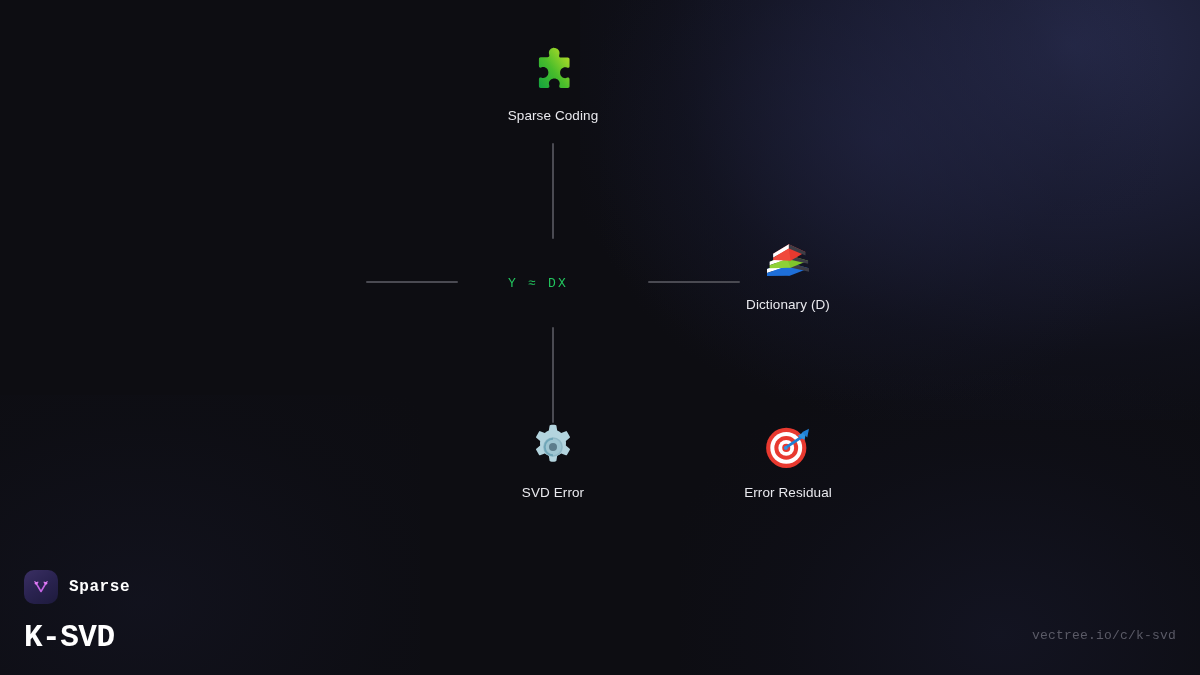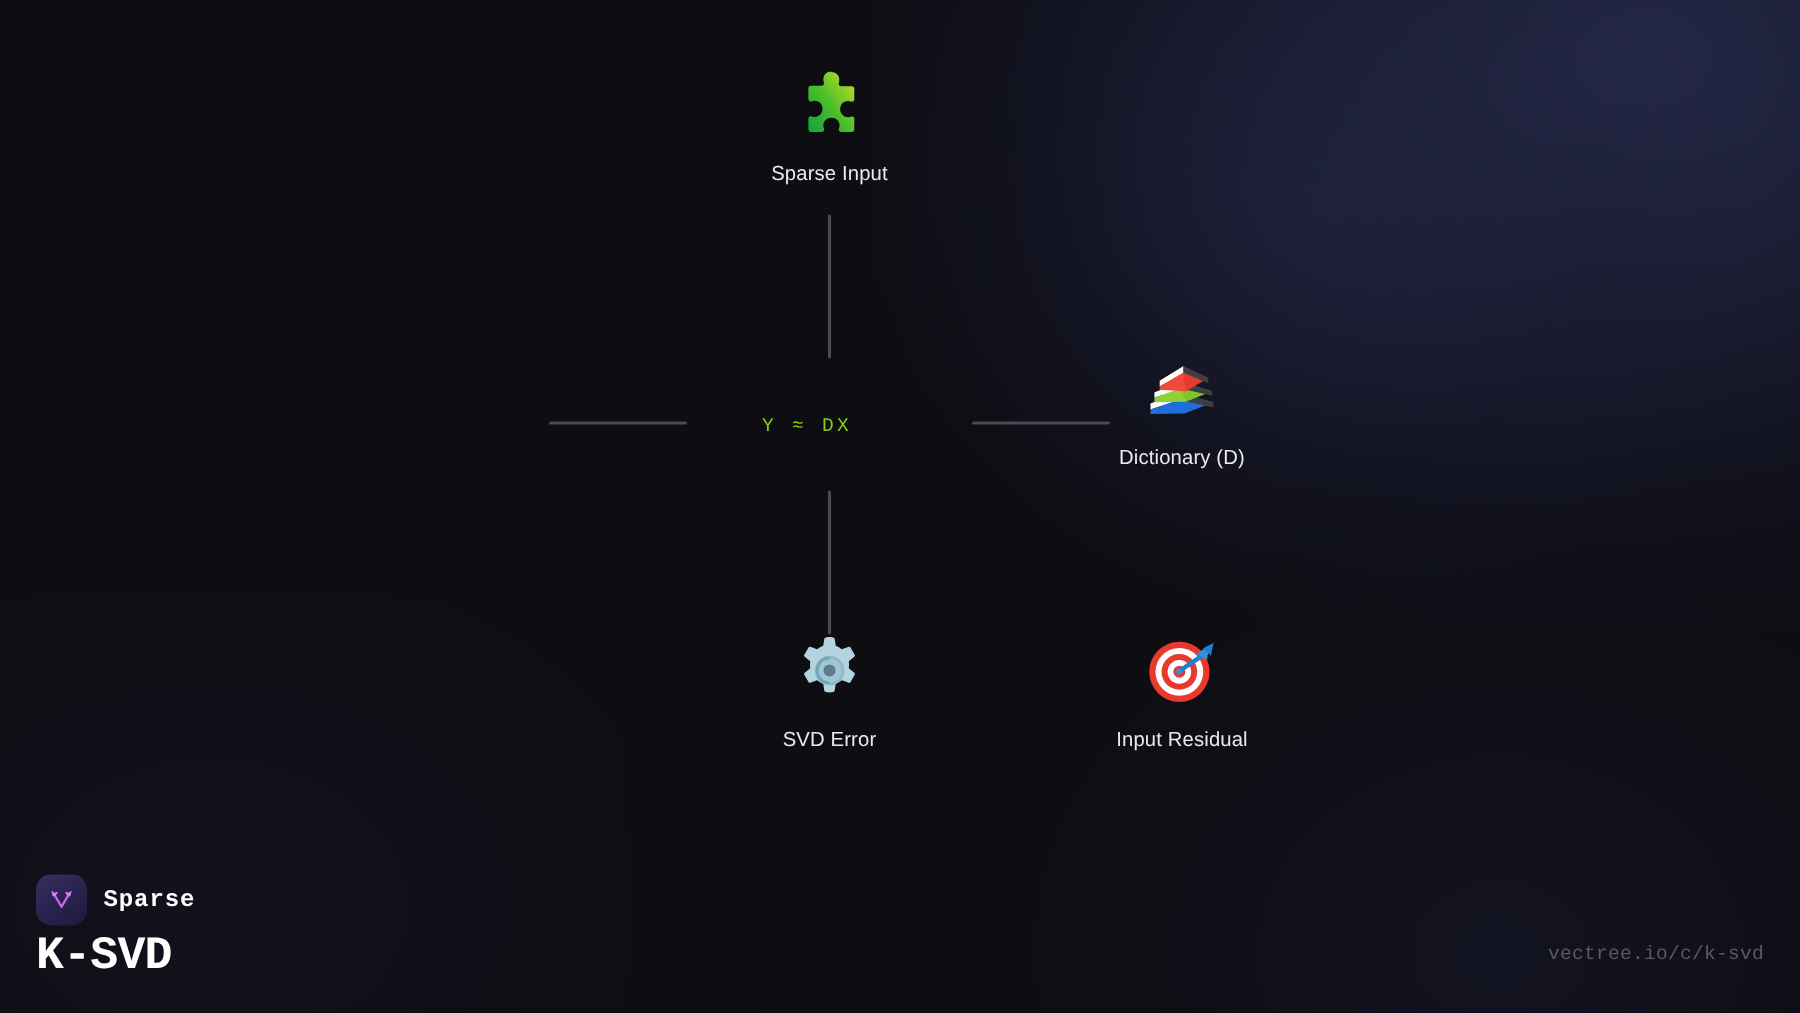--- a/index.html
+++ b/index.html
@@ -113,21 +113,21 @@
     line-height: 1;
     white-space: nowrap;
     letter-spacing: 0.1px;
   }
 
   .center-eq {
     position: absolute;
     font-family: "Liberation Mono", monospace;
     font-size: 13px;
     letter-spacing: 2.2px;
-    color: #84cc16;
+    color: #22c55e;
     white-space: nowrap;
   }
 
   
   #footer-brand {
     position: absolute;
     left: 24px;
     bottom: 22px;
   }
 
@@ -151,21 +151,21 @@
   .brand-name {
     font-family: "Liberation Mono", monospace;
     font-size: 16px;
     font-weight: bold;
     color: #ffffff;
     letter-spacing: 0.6px;
     line-height: 1;
   }
 
   .brand-title {
-    margin-top: 5px;
+    margin-top: 18px;
     font-family: "Liberation Mono", monospace;
     font-size: 31px;
     font-weight: bold;
     color: #ffffff;
     letter-spacing: -0.5px;
     line-height: 1;
   }
 
   #footer-url {
     position: absolute;
@@ -202,21 +202,21 @@
     <svg class="node-icon" viewBox="0 0 64 64">
       <defs>
         <linearGradient id="gPuzzle" x1="0" y1="1" x2="1" y2="0">
           <stop offset="0%" stop-color="#12a23f"></stop>
           <stop offset="45%" stop-color="#49bd2b"></stop>
           <stop offset="100%" stop-color="#c8e227"></stop>
         </linearGradient>
       </defs>
       <path fill="url(#gPuzzle)" d="M33.5 6.5c-3.6 0-6.2 2.6-6.2 5.8 0 1.4.5 2.3.5 3.2 0 1.1-.8 1.8-2 1.8h-7.9c-1.2 0-2 .8-2 2v8.1c0 1.2.7 1.9 1.8 1.9.9 0 1.8-.6 3.2-.6 3.2 0 5.8 2.7 5.8 6.2s-2.6 6.2-5.8 6.2c-1.4 0-2.3-.6-3.2-.6-1.1 0-1.8.7-1.8 1.9v8.1c0 1.2.8 2 2 2h8.1c1.2 0 1.9-.7 1.9-1.8 0-.9-.6-1.8-.6-3.2 0-3.2 2.7-5.8 6.2-5.8s6.2 2.6 6.2 5.8c0 1.4-.6 2.3-.6 3.2 0 1.1.7 1.8 1.9 1.8h7.9c1.2 0 2-.8 2-2v-7.9c0-1.2-.7-1.9-1.8-1.9-.9 0-1.8.6-3.2.6-3.2 0-5.8-2.7-5.8-6.2s2.6-6.2 5.8-6.2c1.4 0 2.3.6 3.2.6 1.1 0 1.8-.7 1.8-1.9v-7.9c0-1.2-.8-2-2-2h-7.9c-1.2 0-2-.7-2-1.8 0-.9.5-1.8.5-3.2 0-3.2-2.6-5.8-6.2-5.8z"></path>
     </svg>
-    <div class="node-label">Sparse Input</div>
+    <div class="node-label">Sparse Coding</div>
   </div>
 
 
   <div class="node" style="left:688px; top:231px;justify-content:flex-end;">
     <svg class="node-icon" viewBox="0 0 64 64">
 
       <path d="M8 43.5 L30 35.5 L56 42.5 L34 51z" fill="#1e6fd9"></path>
       <path d="M8 43.5 L30 35.5 L30 40.5 L8 48z" fill="#ffffff"></path>
       <path d="M30 35.5 L56 42.5 L56 46.5 L30 40.5z" fill="#3d3d46"></path>
       <path d="M8 48 L30 40.5 L34 51 L8 51.5z" fill="#1e6fd9"></path>
@@ -250,21 +250,21 @@
       <circle cx="30" cy="33" r="23" fill="#e8392f"></circle>
       <circle cx="30" cy="33" r="18.2" fill="#ffffff"></circle>
       <circle cx="30" cy="33" r="13.6" fill="#e8392f"></circle>
       <circle cx="30" cy="33" r="9" fill="#ffffff"></circle>
       <circle cx="30" cy="33" r="4.6" fill="#e8392f"></circle>
       <path d="M29 33 L50 19" stroke="#1f7fd4" stroke-width="3.4" stroke-linecap="round" fill="none"></path>
       <path d="M43 19 L53 13 L51 24z" fill="#2f93e0"></path>
       <path d="M48 15 L56 11 L54 21z" fill="#1f7fd4"></path>
       <circle cx="29.6" cy="33" r="2.1" fill="#2f93e0"></circle>
     </svg>
-    <div class="node-label">Input Residual</div>
+    <div class="node-label">Error Residual</div>
   </div>
 
 </div>
 
 <div id="footer-brand">
   <div class="brand-row">
     <div class="brand-logo">
       <svg width="20" height="20" viewBox="0 0 24 24">
         <path d="M6.2 7.6 L12 17.4 L17.8 7.6" fill="none" stroke="#c766e6" stroke-width="1.9" stroke-linecap="round" stroke-linejoin="round"></path>
         <path d="M6.2 7.6 L4.6 5.6 M6.2 7.6 L8.2 6.2" fill="none" stroke="#d979f0" stroke-width="1.5" stroke-linecap="round"></path>

